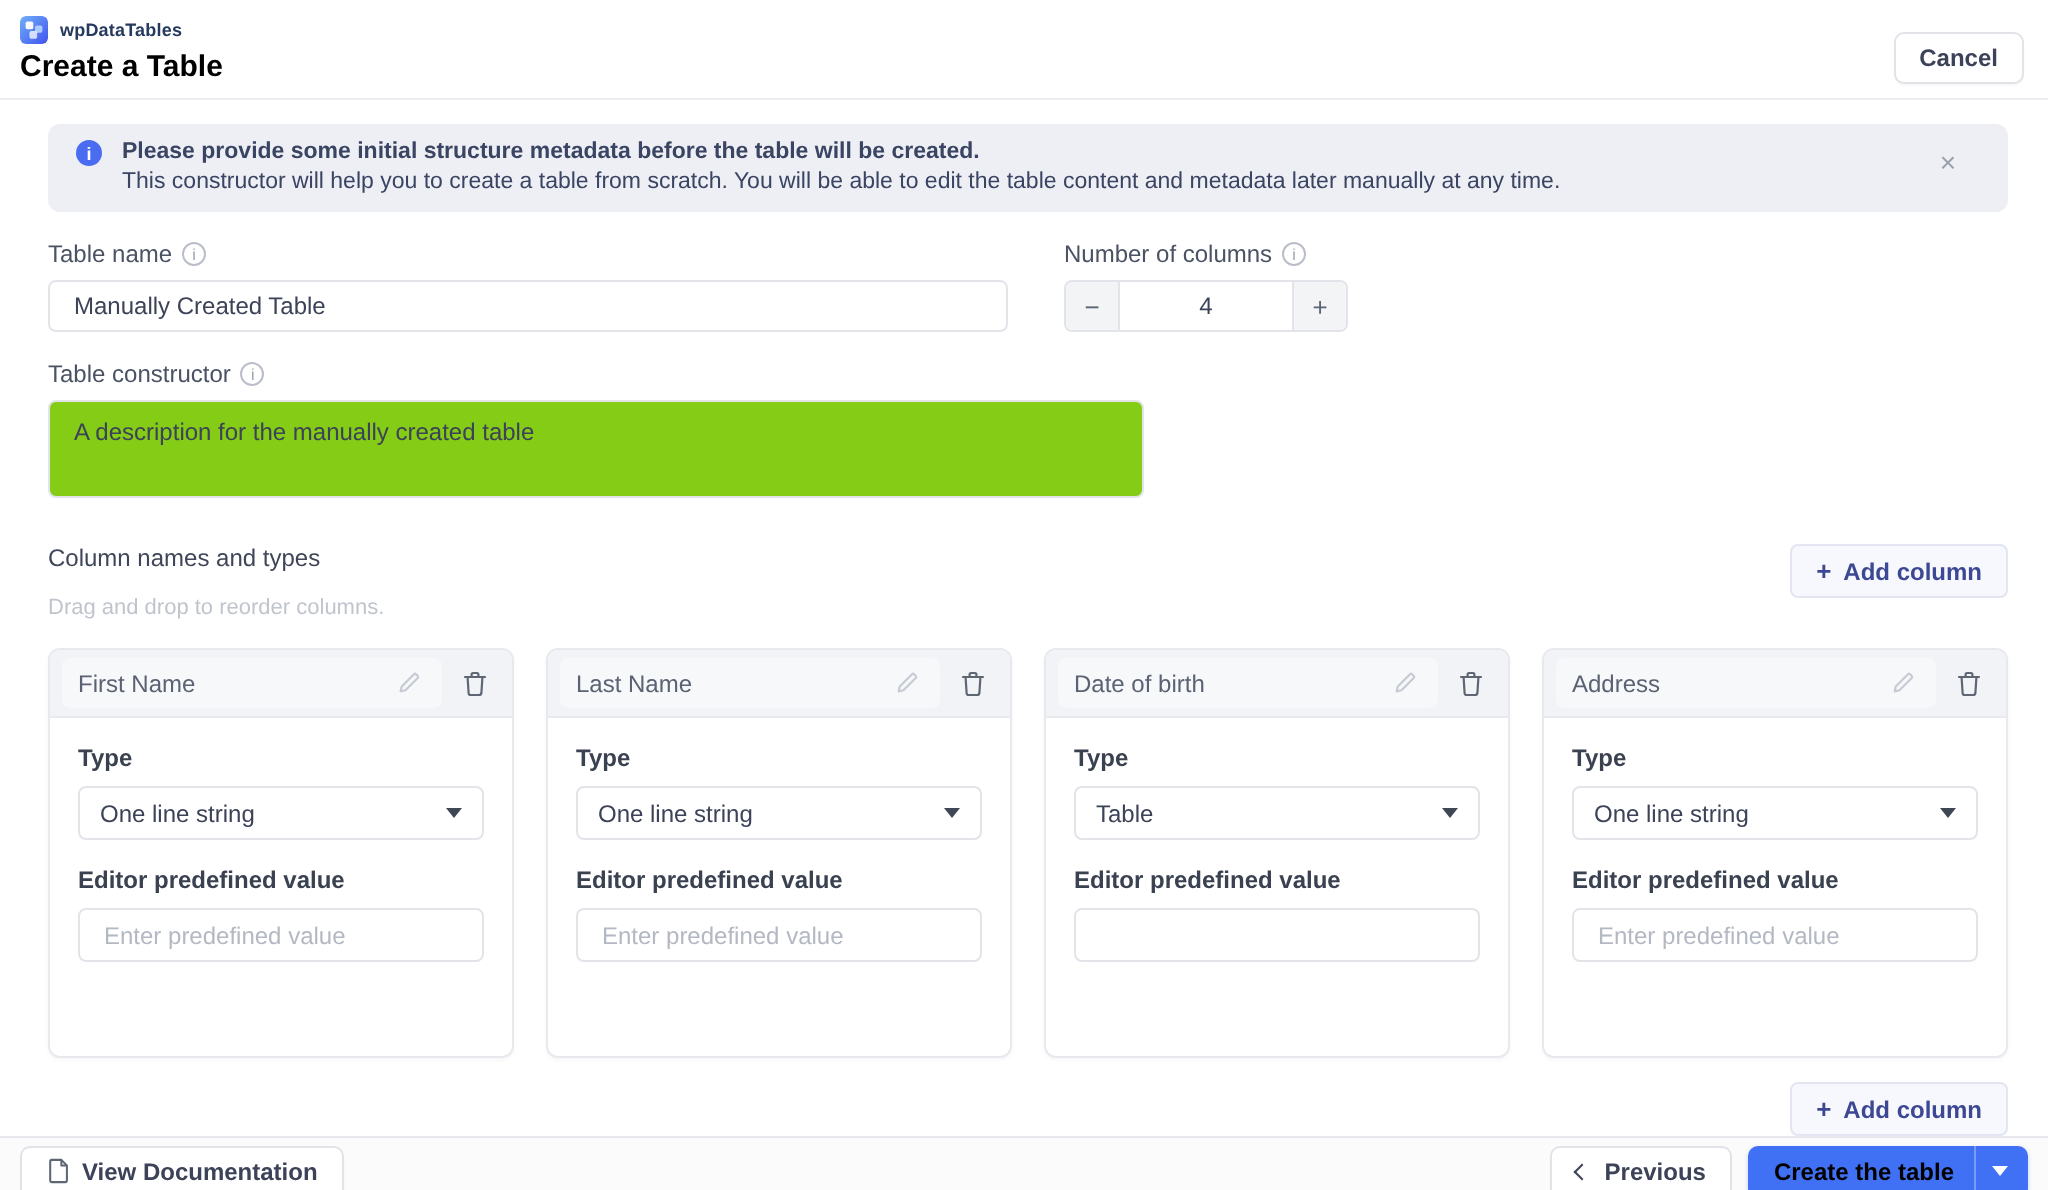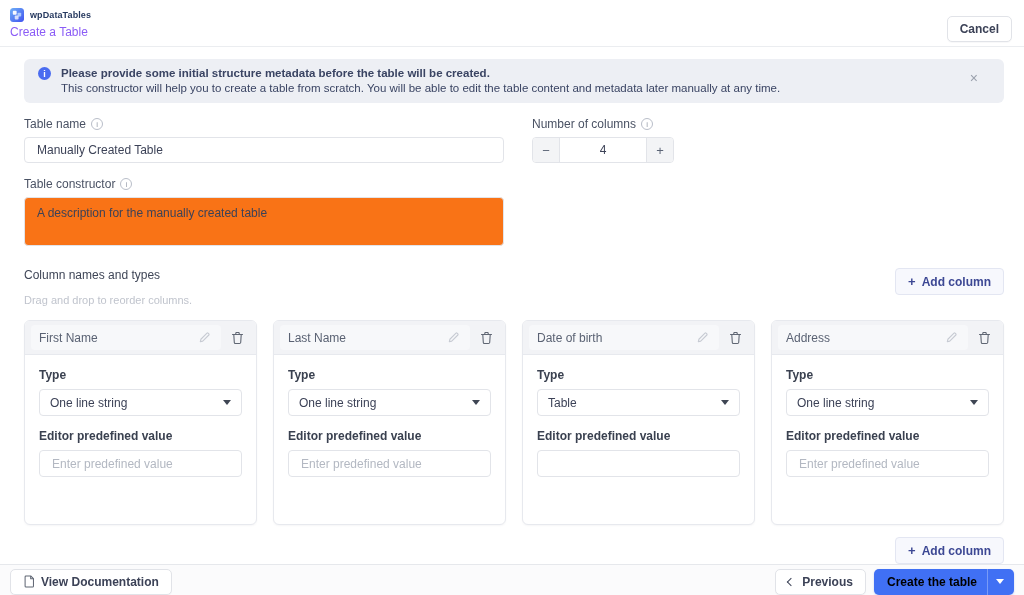--- a/index.html
+++ b/index.html
@@ -15,21 +15,21 @@
   
   .header {
     padding:8px 12px 7px 10px;
     border-bottom:1px solid #ebedf0;
     position:relative;
     flex:0 0 auto;
   }
   .logo-row { display:flex; align-items:center; gap:6px; }
   .logo-mark { width:14px; height:14px; border-radius:3px; display:block; }
   .logo-text { font-size:9px; font-weight:bold; color:#26395f; letter-spacing:.1px; }
-  .page-title { margin-top:3px; font-size:12px; font-weight:400; color:#8b5cf6; }
+  .page-title { margin-top:3px; font-size:15px; font-weight:700; color:#000000; }
   .btn {
     display:inline-flex; align-items:center; justify-content:center; gap:6px;
     background:#fff; border:1px solid #e1e3e8; border-radius:5px;
     font-family:inherit; font-size:12px; color:#3c4257; font-weight:600;
     padding:5px 12px; cursor:pointer; box-shadow:0 1px 1px rgba(20,30,60,.03);
   }
   .cancel-btn { position:absolute; top:16px; right:12px; }
 
   
   .banner {
@@ -84,23 +84,23 @@
   }
   .step-btn.minus { border-right:1px solid #e2e4e9; }
   .step-btn.plus  { border-left:1px solid #e2e4e9; }
   .step-value {
     flex:1; display:flex; align-items:center; justify-content:center;
     font-size:12px; color:#3c4257; background:#fff;
   }
 
   .desc-block { margin-top:14px; }
   .textarea {
-    width:480px; height:49px; border:1px solid #e2e4e9; border-radius:4px;
+    width:548px; height:49px; border:1px solid #e2e4e9; border-radius:4px;
     font-family:inherit; font-size:12px; color:#3c4257; padding:8px 12px;
-    resize:none; outline:none; background:#f97316;
+    resize:none; outline:none; background:#84cc16;
   }
 
   
   .col-header { margin-top:18px; display:flex; align-items:flex-start; }
   .col-header-titles { flex:1; }
   .col-title { font-size:12px; color:#3f4657; }
   .col-hint { margin-top:12px; font-size:11px; color:#c0c4cd; }
   .ghost-btn {
     display:inline-flex; align-items:center; gap:6px;
     background:#f7f8fd; border:1px solid #e3e6f2; border-radius:4px;

